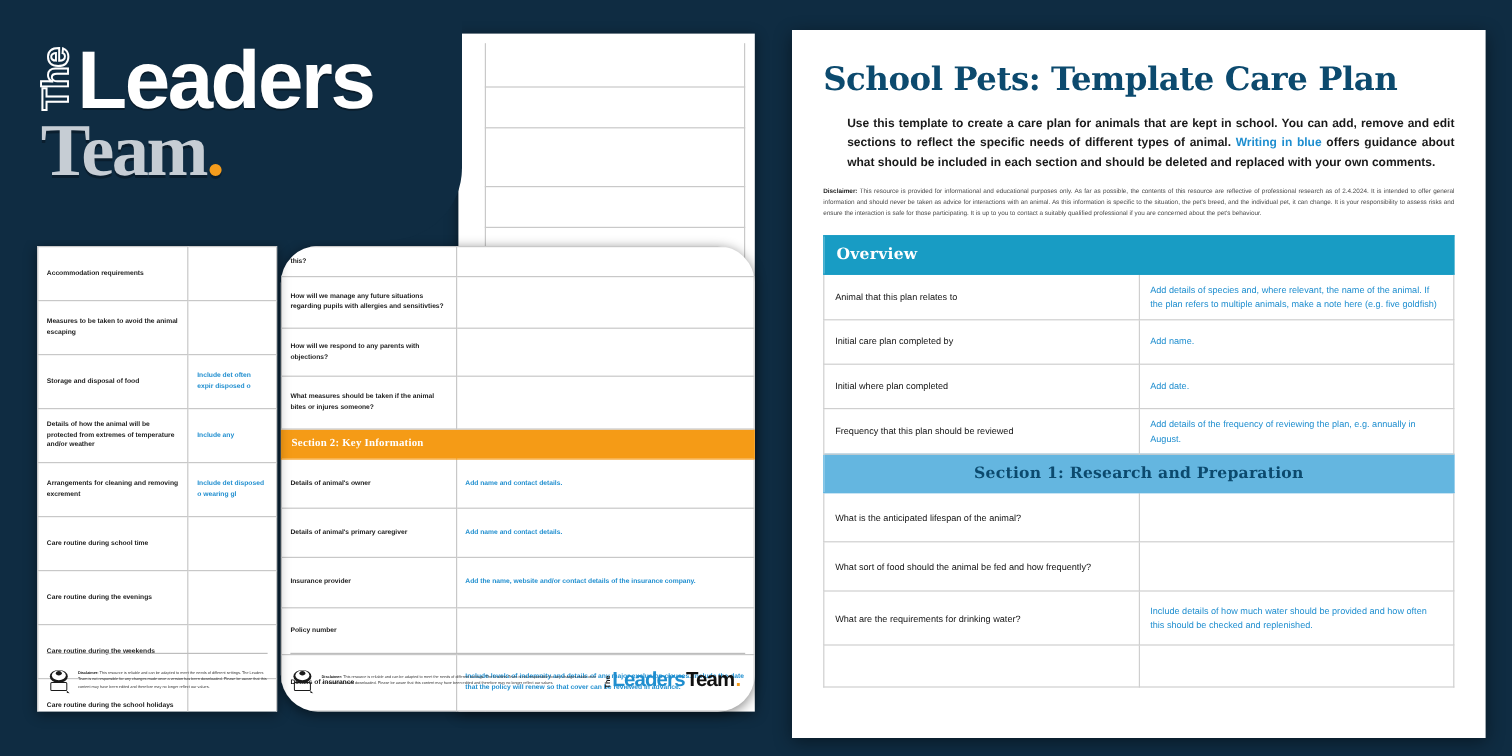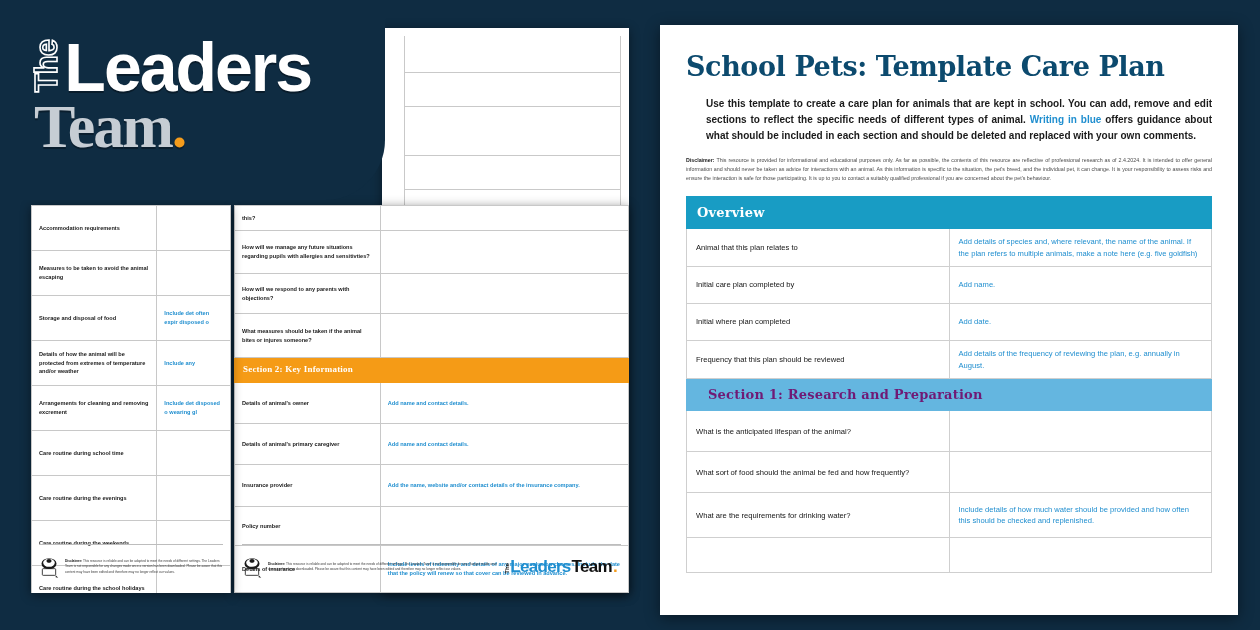--- a/index.html
+++ b/index.html
@@ -21,21 +21,21 @@
   }
 
   
   .page-back{left:382px;top:28px;width:247px;height:565px;}
   .back-lines{position:absolute;left:22px;top:8px;right:8px;top:8px;}
   .back-line{border-bottom:1px solid #c9c9c9;}
   .back-vline{position:absolute;left:22px;top:8px;bottom:0;width:1px;background:#c9c9c9;}
   .back-vline2{position:absolute;right:8px;top:8px;bottom:120px;width:1px;background:#c9c9c9;}
 
   
-  .page-mid{left:234px;top:205px;width:395px;height:388px;}
+  .page-mid{left:234px;top:205px;width:395px;height:388px;border-radius:31px;}
   
   .page-front{left:31px;top:205px;width:200px;height:388px;}
 
   .logo-panel{
     position:absolute;left:0;top:0;width:385px;height:200px;
     background:#0f2c42;border-bottom-right-radius:60px;
     z-index:5;
   }
   .logo{position:absolute;left:34px;top:36px;width:330px;}
   .logo-row1{display:flex;align-items:flex-end;gap:4px;}
@@ -129,23 +129,23 @@
     font-size:7.6px;line-height:1.5;font-weight:normal;vertical-align:middle;
   }
   .rtable td.q{color:#141414;width:36%;}
   .rtable td.a{color:#1f8ecf;}
   .hdr-teal td{
     background:#189cc4;color:#fff;border-color:#189cc4;
     font-family:"DejaVu Serif", serif;font-size:13px;font-weight:bold;
     padding:6px 10px;letter-spacing:.2px;
   }
   .hdr-lblue td{
-    background:#64b6e0;color:#701a75;border-color:#64b6e0;
+    background:#64b6e0;color:#0c4a6e;border-color:#64b6e0;
     font-family:"DejaVu Serif", serif;font-size:13px;font-weight:bold;
-    padding:6px 21px;letter-spacing:.2px;
+    padding:6px 14px;letter-spacing:.2px;text-align:center;
   }
   .note-row td{color:#1f8ecf;font-size:7.6px;font-weight:bold;border-top:none;}
 </style>
 </head>
 <body>
 
 <div class="stage">
 
   <div class="left-group">
 

